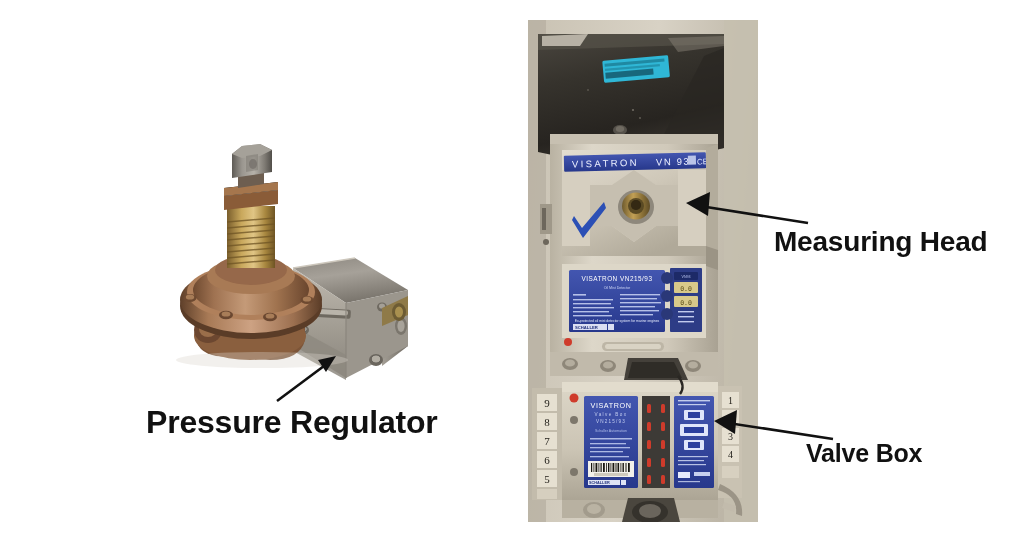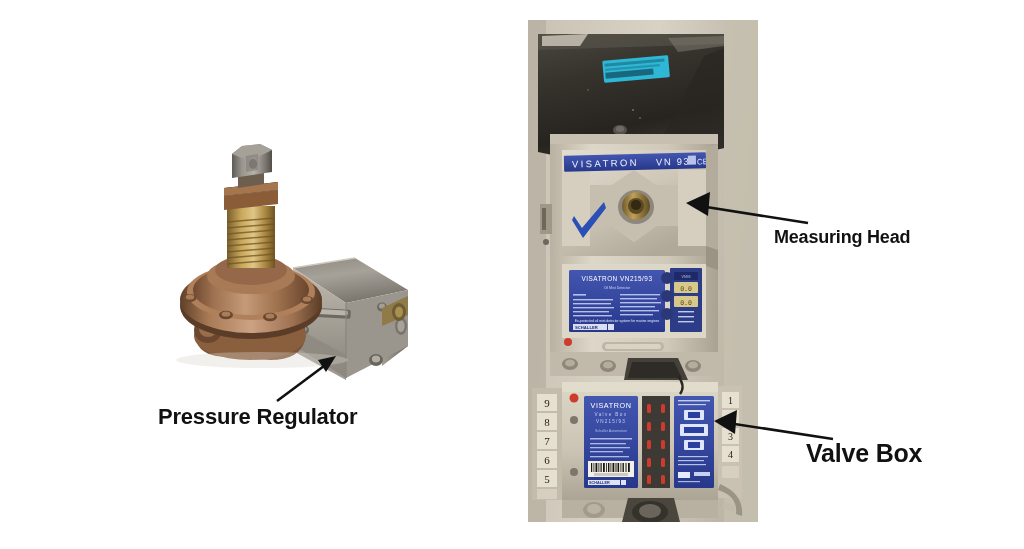--- a/index.html
+++ b/index.html
@@ -26,22 +26,22 @@
   
   .callout-label {
     position: absolute;
     font-family: "Liberation Sans", sans-serif;
     font-weight: bold;
     color: #111111;
     letter-spacing: -0.2px;
     white-space: nowrap;
     line-height: 1;
   }
-  #label-pressure-regulator { left: 158px; top: 406px; font-size: 22px; }
-  #label-measuring-head     { left: 774px; top: 228px; font-size: 18px; }
+  #label-pressure-regulator { left: 146px; top: 406px; font-size: 32px; }
+  #label-measuring-head     { left: 774px; top: 228px; font-size: 28px; }
   #label-valve-box          { left: 806px; top: 441px; font-size: 25px; }
 
   
   .arrow-layer {
     position: absolute;
     left: 0; top: 0;
     width: 1024px; height: 549px;
     pointer-events: none;
   }
 

